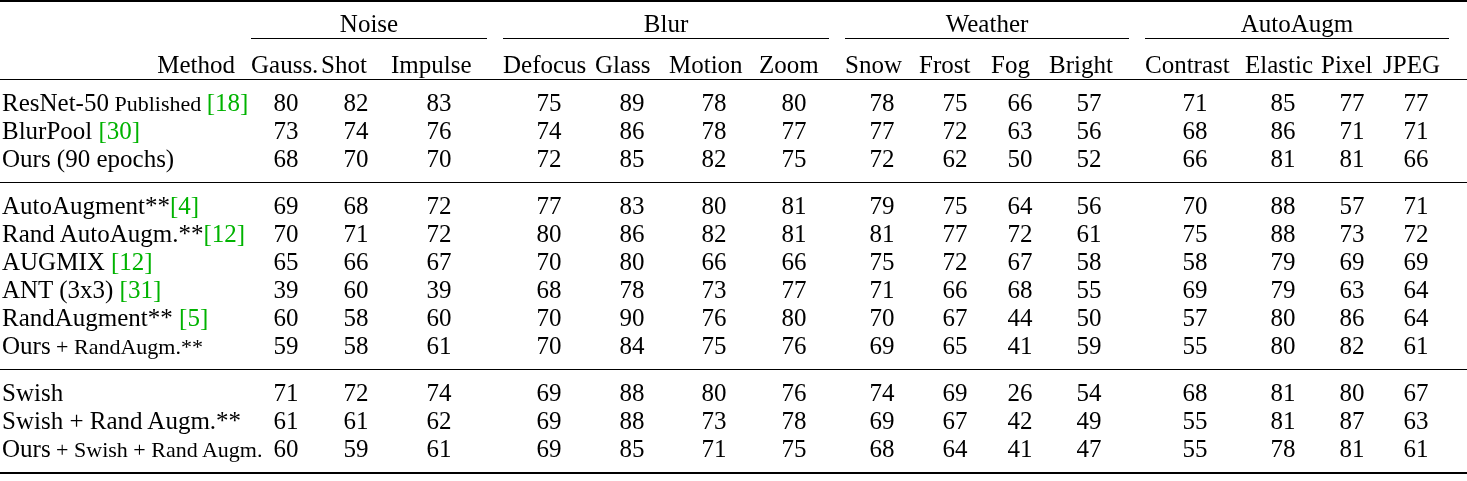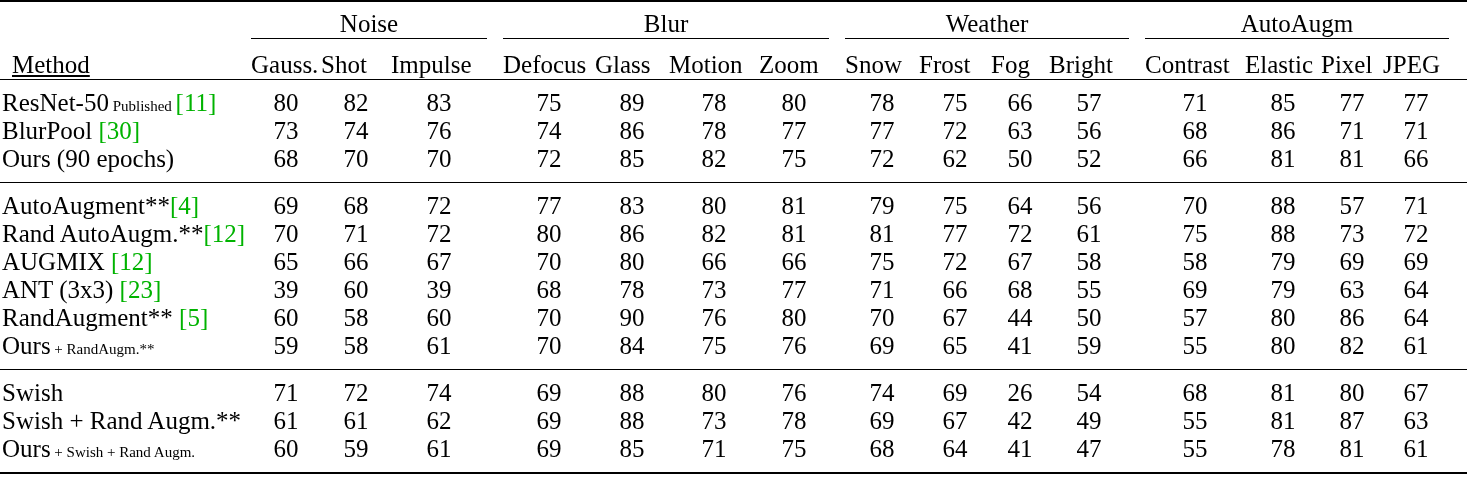--- a/index.html
+++ b/index.html
@@ -43,37 +43,36 @@
     border-bottom: 1.5px solid #000;
     margin-top: 12px;
   }
   .subrow td {
     height: 40px;
     font-size: 25px;
     text-align: left;
     padding-bottom: 4px;
   }
   .subrow td.methodhead {
-    text-align: left;
+    text-align: right;
     padding-left: 12px;
-    text-decoration: underline;
   }
   .datarow td {
     height: 28px;
     font-size: 25px;
     text-align: center;
   }
   .datarow td.method {
     text-align: left;
     padding-left: 2px;
   }
   .bold { font-weight: bold; }
   .cite { color: #00b300; }
   .small {
-    font-size: 15px;
+    font-size: 22px;
   }
   .rule-top td {
     border-top: 2.2px solid #000;
     height: 0;
     padding: 0;
     font-size: 0;
     line-height: 0;
   }
   .rule-mid td {
     border-top: 1.2px solid #000;
@@ -171,21 +170,21 @@
     <tr class="rule-mid">
           <td colspan="23"></td>
         </tr>
     <tr class="spacer-row">
           <td colspan="23"></td>
         </tr>
 
     </tbody>
       <tbody id="body-rows">
         <tr class="datarow">
-          <td class="method"><span>ResNet-50</span><span class="small"> Published </span><span class="cite">[11]</span></td>
+          <td class="method"><span>ResNet-50</span><span class="small"> Published </span><span class="cite">[18]</span></td>
           <td class="gap"></td>
           <td>80</td>
           <td>82</td>
           <td>83</td>
           <td class="gap"></td>
           <td>75</td>
           <td>89</td>
           <td>78</td>
           <td>80</td>
           <td class="gap"></td>
@@ -324,21 +323,21 @@
           <td>58</td>
           <td class="gap"></td>
           <td>58</td>
           <td>79</td>
           <td>69</td>
           <td>69</td>
           <td class="gap"></td>
           <td>68.4</td>
         </tr>
         <tr class="datarow">
-          <td class="method"><span>ANT (3x3) </span><span class="cite">[23]</span></td>
+          <td class="method"><span>ANT (3x3) </span><span class="cite">[31]</span></td>
           <td class="gap"></td>
           <td class="bold">39</td>
           <td class="bold">60</td>
           <td class="bold">39</td>
           <td class="gap"></td>
           <td class="bold">68</td>
           <td class="bold">78</td>
           <td>73</td>
           <td>77</td>
           <td class="gap"></td>

